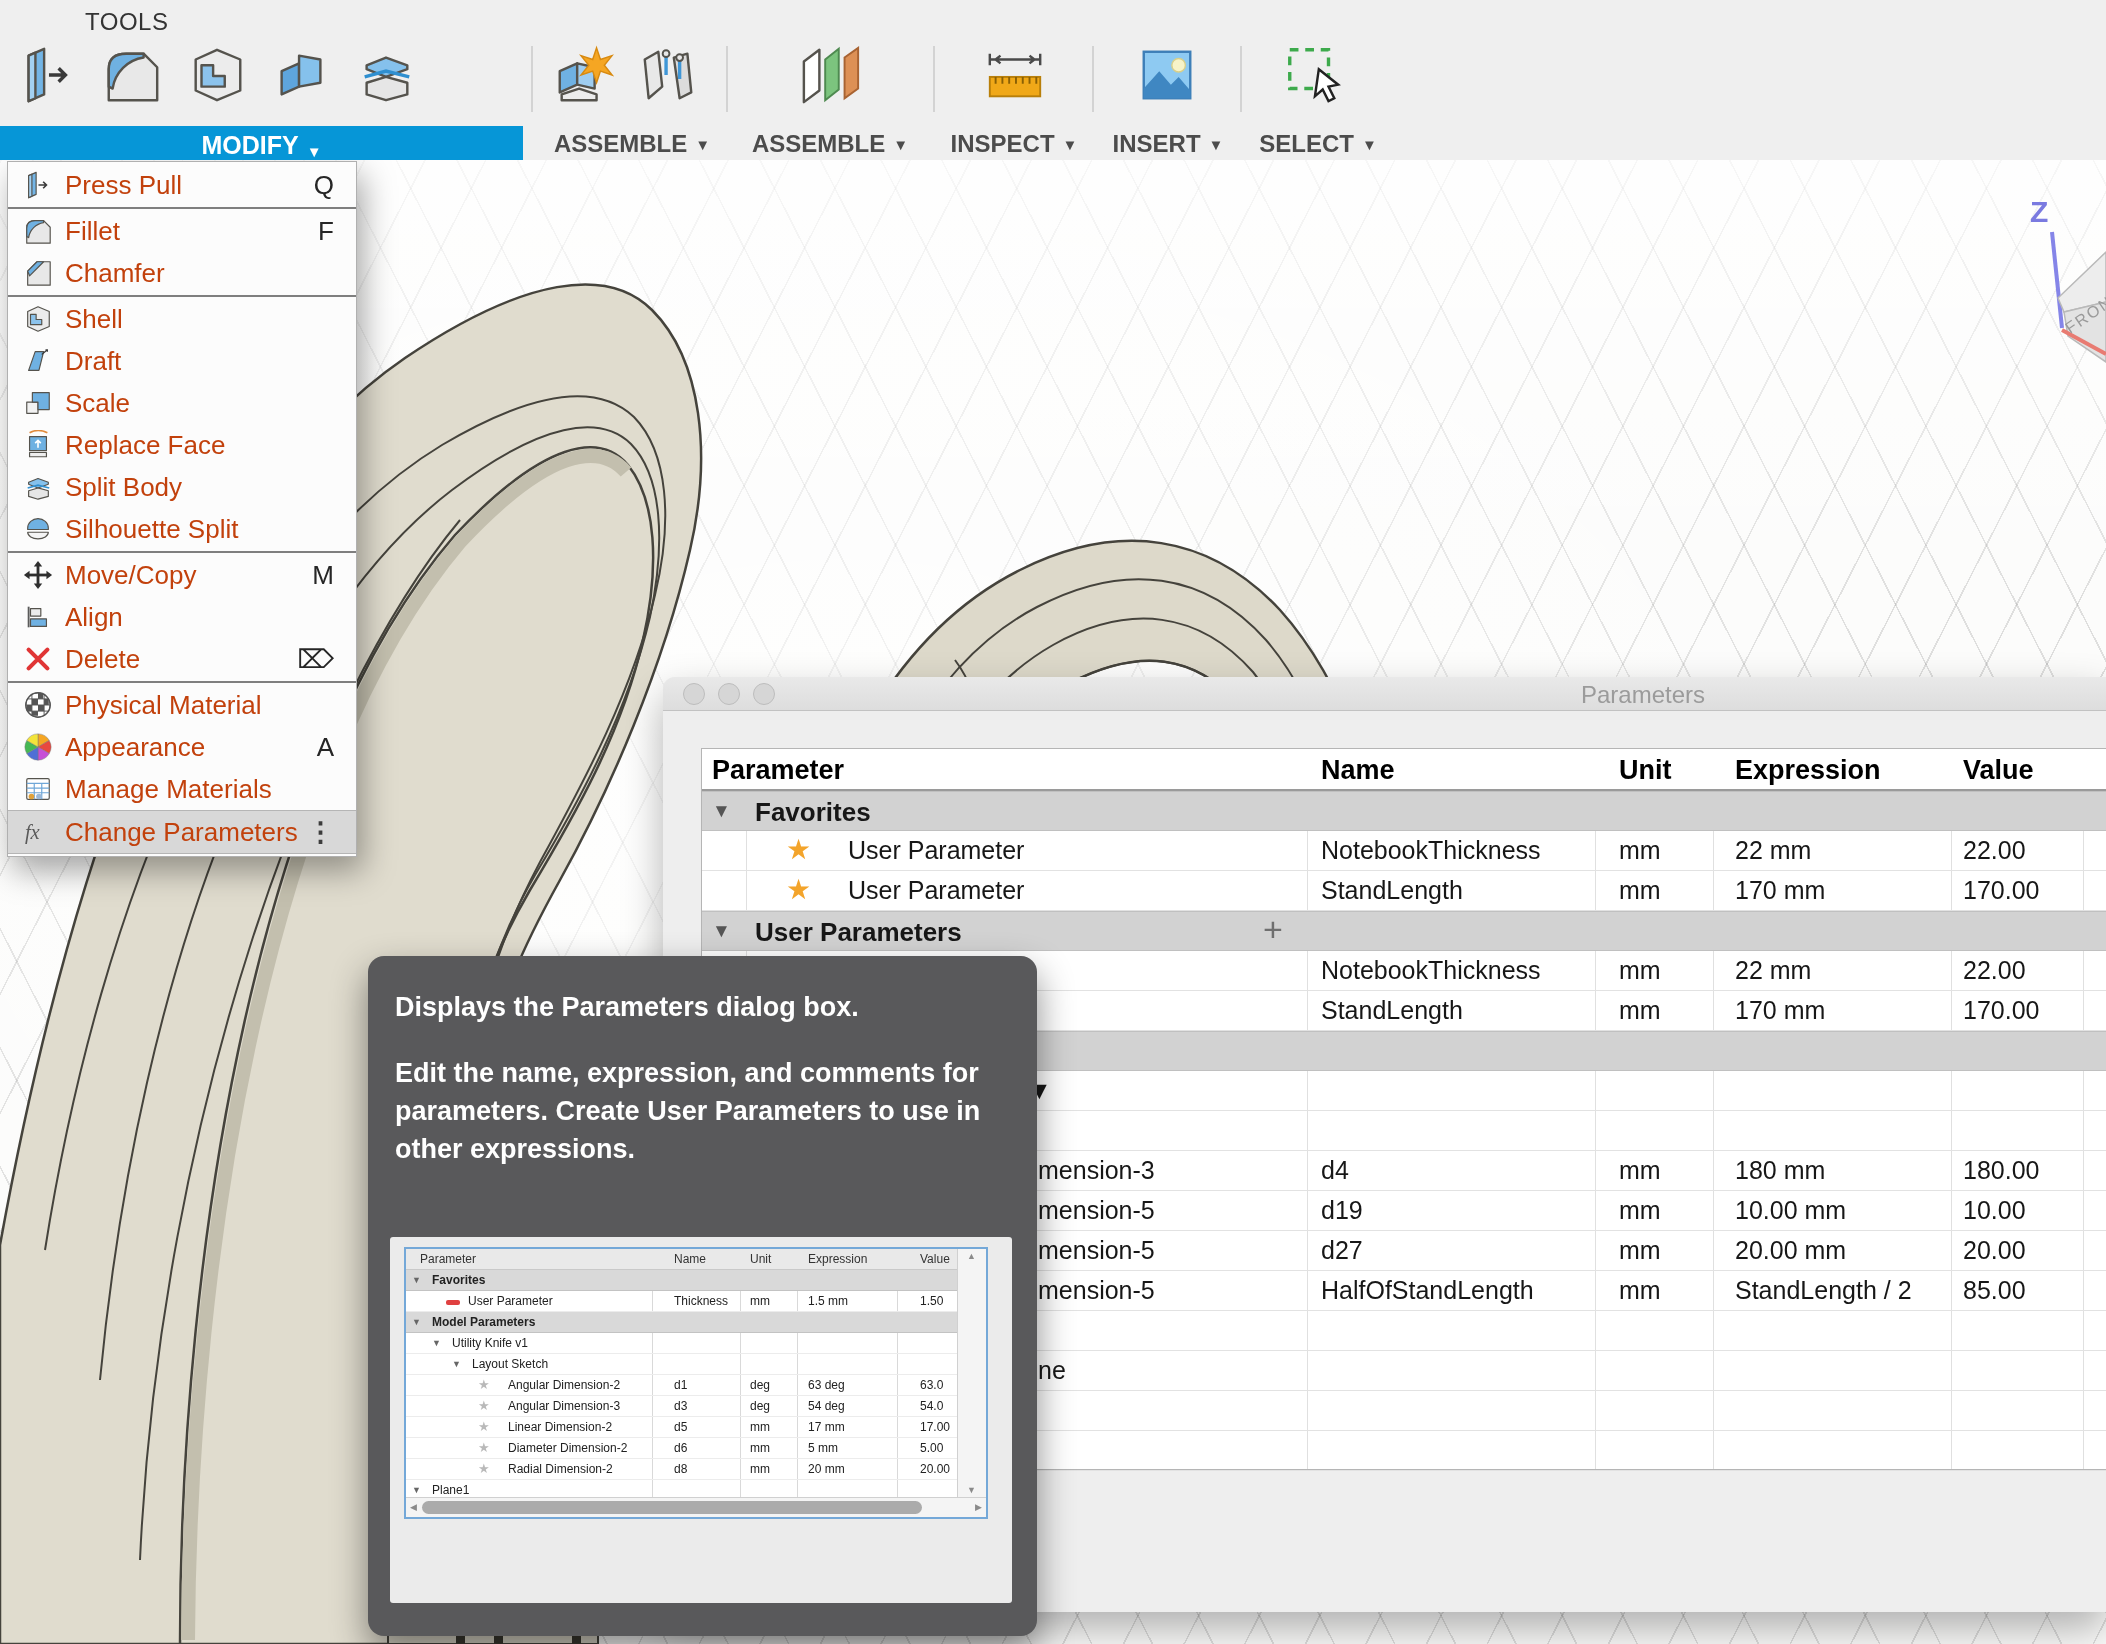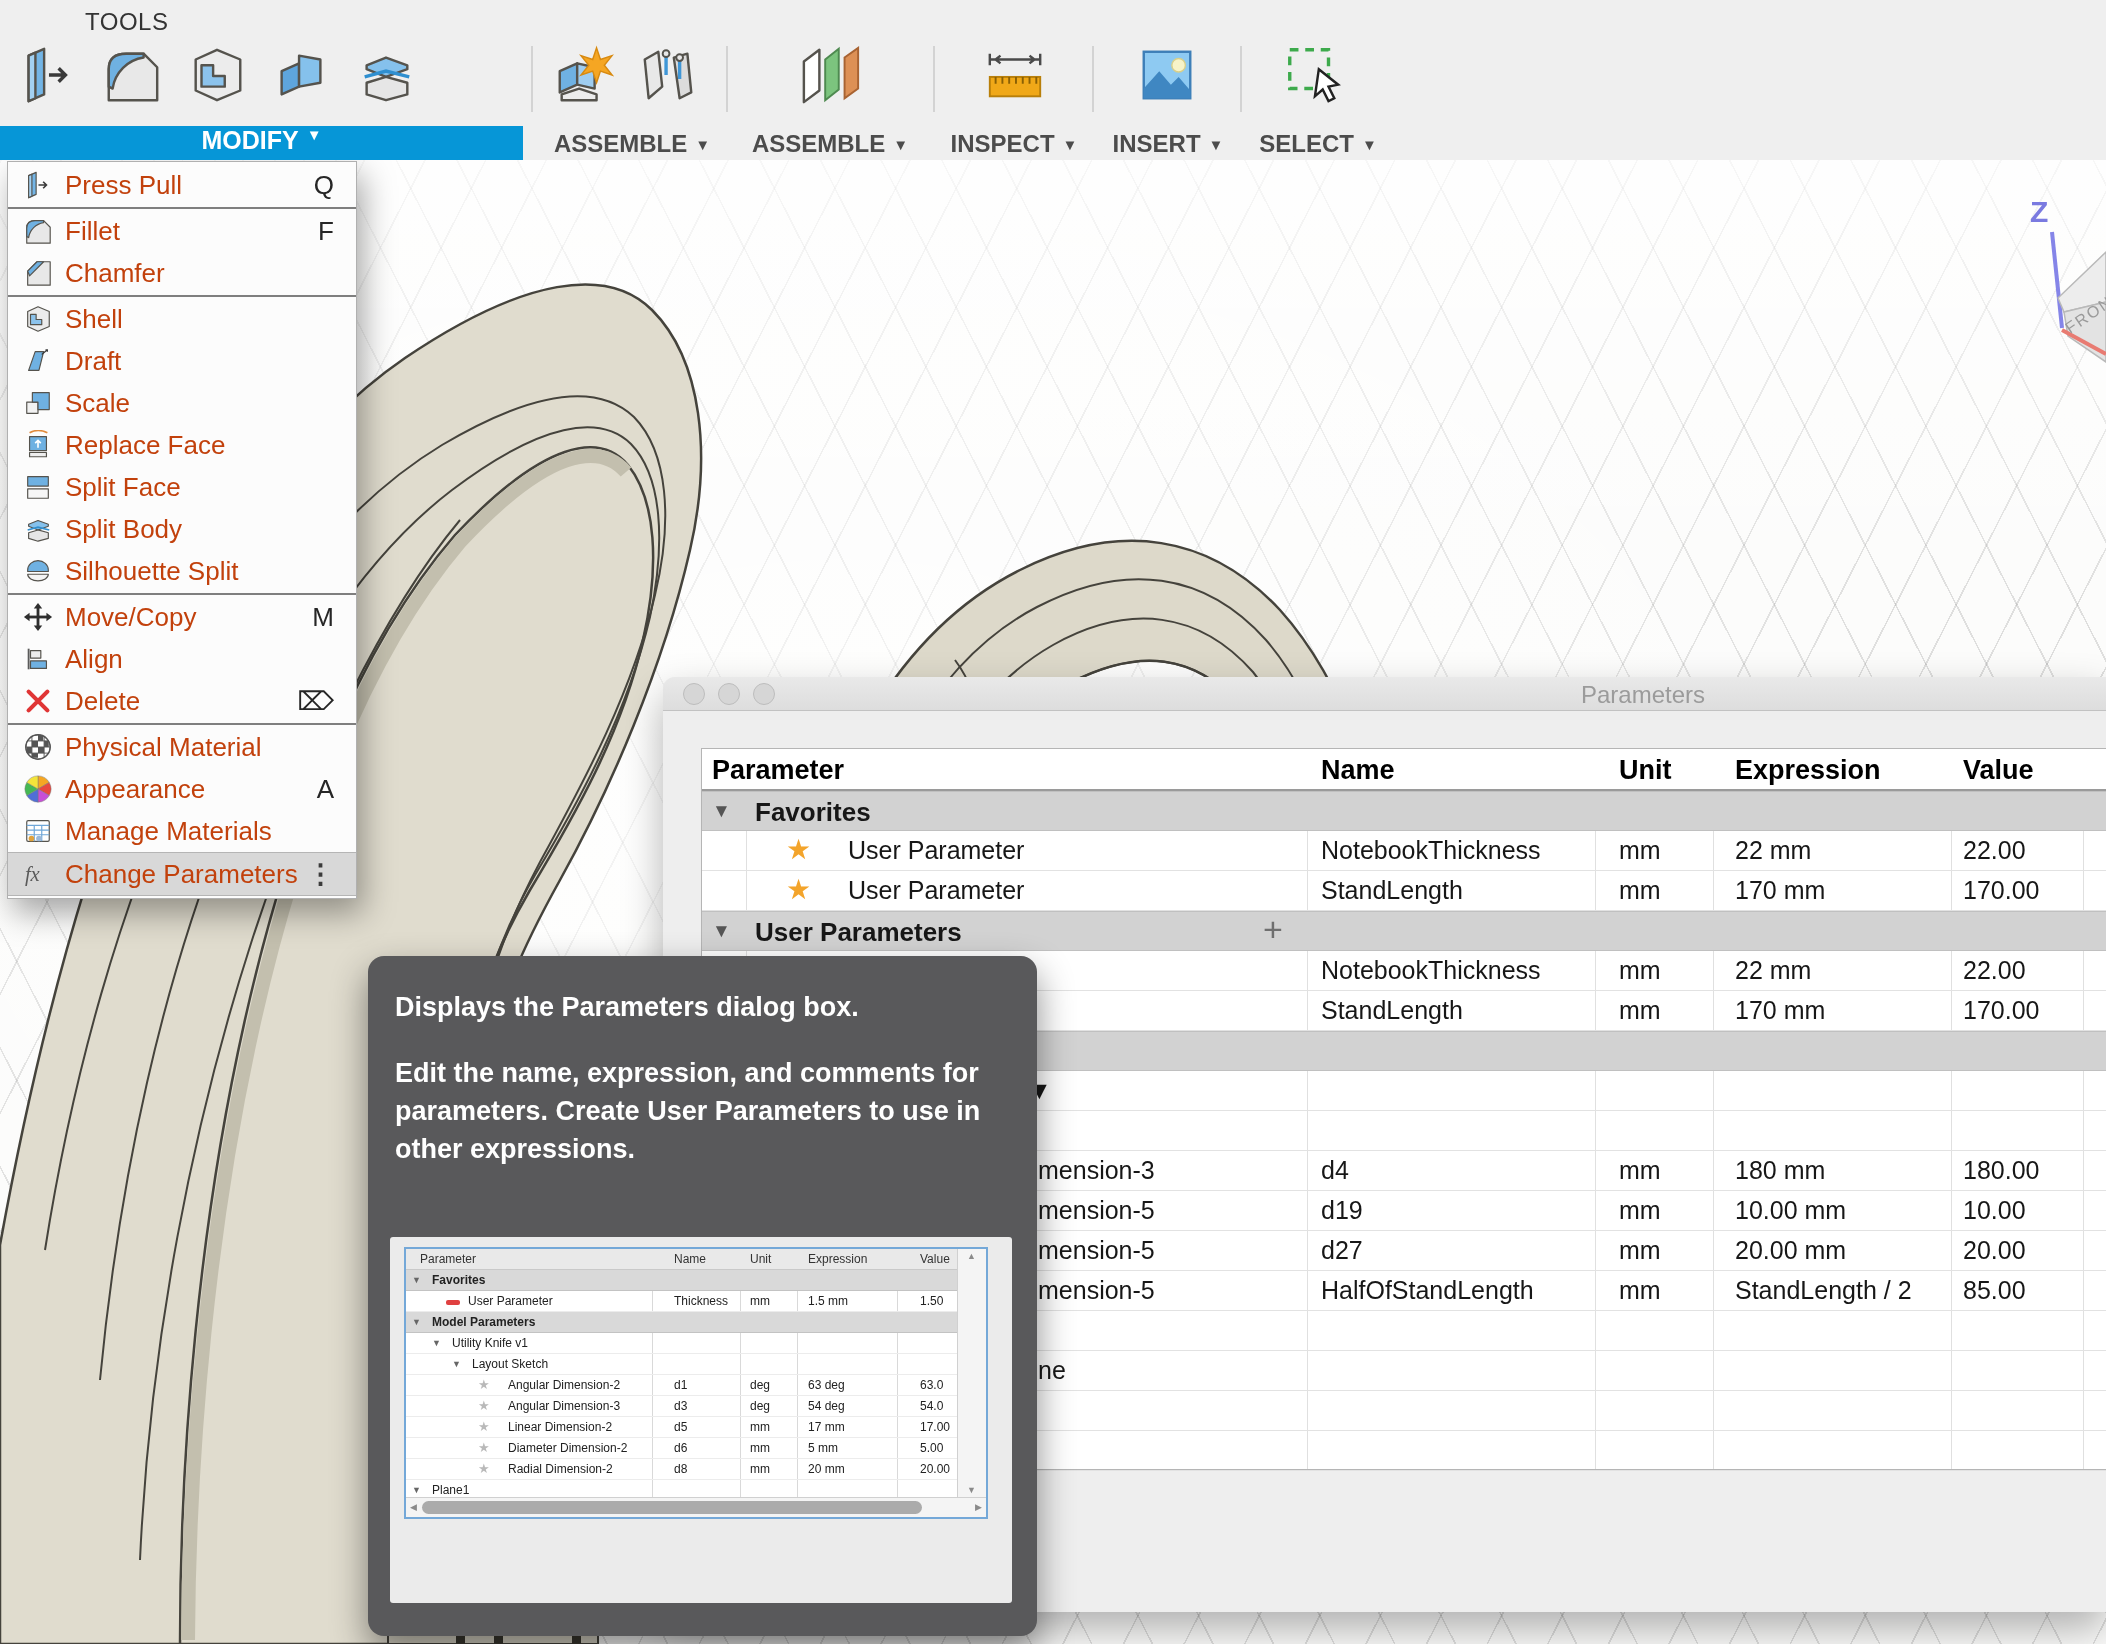--- a/index.html
+++ b/index.html
@@ -7,21 +7,21 @@
        font-family:"Liberation Sans",sans-serif;background:#f0f0f0;}
   
   #topbar{position:absolute;left:0;top:0;width:2106px;height:160px;background:#efefef;z-index:50;}
   #topbar .tab{position:absolute;left:85px;top:8px;font-size:24px;color:#333;letter-spacing:.5px;}
   .tb-icon{position:absolute;top:44px;width:64px;height:68px;cursor:pointer;}
   .tb-sep{position:absolute;top:46px;width:2px;height:66px;background:#d3d3d3;}
   .tb-label{position:absolute;top:127px;height:33px;font-size:24px;font-weight:700;color:#4c4c4c;
             display:flex;align-items:center;justify-content:center;white-space:nowrap;}
   .tb-label .caret{font-size:15px;margin-left:8px;transform:translateY(1px);}
   #modify-bar{position:absolute;left:0;top:126px;width:523px;height:34px;background:#0696d7;
-              color:#fff;font-size:25px;font-weight:700;display:flex;align-items:flex-start;justify-content:center;}
+              color:#fff;font-size:25px;font-weight:700;display:flex;align-items:flex-end;justify-content:center;}
   #modify-bar .caret{font-size:15px;margin-left:8px;color:#fff;}
   
   #viewport{position:absolute;left:0;top:160px;width:2106px;height:1484px;z-index:0;
     background-color:#fcfcfb;
     background-image:
       linear-gradient(to bottom, rgba(255,255,255,.75), rgba(255,255,255,0) 30%),
       radial-gradient(ellipse at 40% 45%, rgba(255,255,255,.8), rgba(255,255,255,0) 62%),
       repeating-linear-gradient(63deg, rgba(120,120,120,.22) 0 1.6px, transparent 1.6px 54px),
       repeating-linear-gradient(117deg, rgba(120,120,120,.22) 0 1.6px, transparent 1.6px 54px);}
   #model-svg{position:absolute;left:0;top:0;z-index:1;}
@@ -264,27 +264,20 @@
       <span class="ic"><svg width="30" height="30" viewBox="0 0 64 64">
           <path d="M14 6 Q32 -4 52 6" fill="none" stroke="#e08a3c" stroke-width="3.5"></path>
           <rect x="14" y="14" width="36" height="30" fill="#6fb1e2" stroke="#55534d" stroke-width="2.5" stroke-linejoin="round"></rect>
           <path d="M32 38 L32 22 m-6,6 6,-6 6,6" fill="none" stroke="#fff" stroke-width="3.5"></path>
           <rect x="14" y="48" width="36" height="9" fill="#eeeeee" stroke="#55534d" stroke-width="2.5" stroke-linejoin="round"></rect>
         </svg></span>
       <span class="lbl">Replace Face</span>
     </div>
     <div class="mi">
       <span class="ic"><svg width="30" height="30" viewBox="0 0 64 64">
-          <rect x="10" y="10" width="44" height="20" fill="#6fb1e2" stroke="#55534d" stroke-width="2.5" stroke-linejoin="round"></rect>
-          <rect x="10" y="36" width="44" height="20" fill="#f6f6f6" stroke="#55534d" stroke-width="2.5" stroke-linejoin="round"></rect>
-        </svg></span>
-      <span class="lbl">Split Face</span>
-    </div>
-    <div class="mi">
-      <span class="ic"><svg width="30" height="30" viewBox="0 0 64 64">
           <path d="M12 22 L32 14 L54 22 L54 26 L32 34 L12 26 Z" fill="#85c1ec" stroke="#55534d" stroke-width="2.5" stroke-linejoin="round"></path>
           <path d="M10 34 L32 28 L56 34" fill="none" stroke="#2f8fd0" stroke-width="3.5"></path>
           <path d="M12 40 L32 34 L54 40 L54 52 L32 58 L12 52 Z" fill="#e6e6e6" stroke="#55534d" stroke-width="2.5" stroke-linejoin="round"></path>
         </svg></span>
       <span class="lbl">Split Body</span>
     </div>
     <div class="mi">
       <span class="ic"><svg width="30" height="30" viewBox="0 0 64 64">
           <path d="M10 30 A22 20 0 0 1 54 30 L54 33 L10 33 Z" fill="#6fb1e2" stroke="#55534d" stroke-width="2.5" stroke-linejoin="round"></path>
           <path d="M10 39 L54 39 A22 14 0 0 1 10 39 Z" fill="#f4f4f4" stroke="#55534d" stroke-width="2.5" stroke-linejoin="round"></path>

